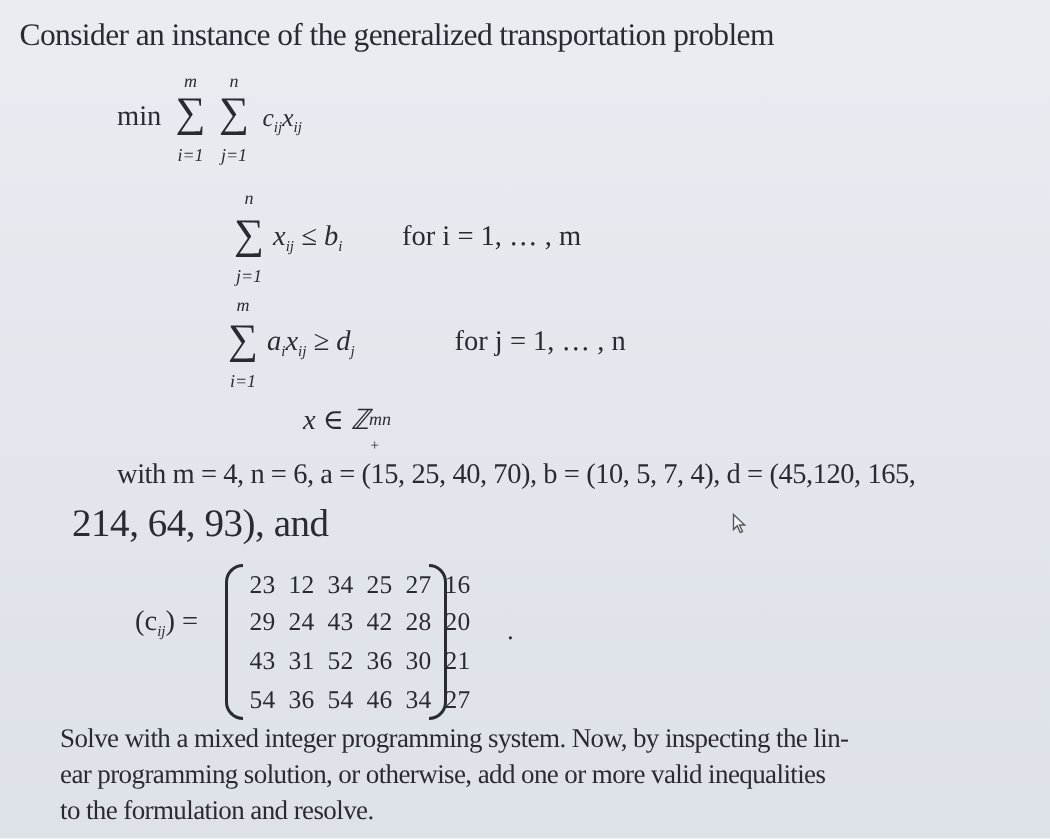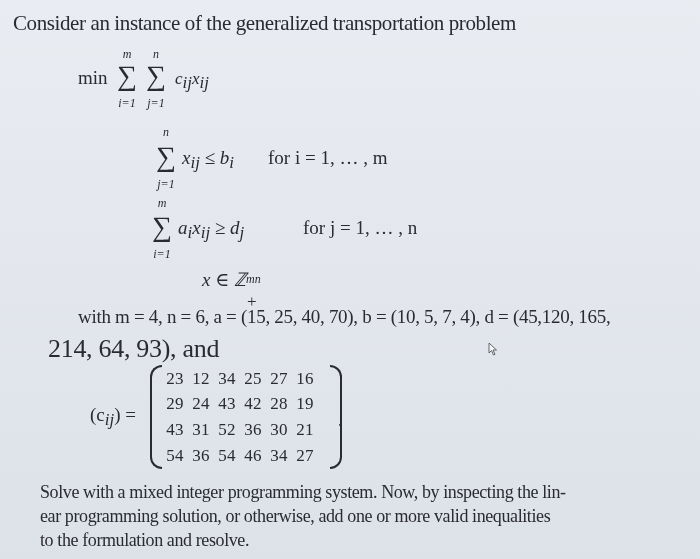--- a/index.html
+++ b/index.html
@@ -8,27 +8,27 @@
     background: linear-gradient(180deg, #e9ecf1 0%, #e3e7ed 50%, #dde2e8 100%);
     font-family: "Liberation Serif", "DejaVu Serif", serif;
     color:#2a2a33;
   }
   .abs { position:absolute; white-space:nowrap; }
   .intro { left:13px; top:11px; font-size:21px; letter-spacing:-0.4px; }
   .it { font-style:italic; }
   .sum { font-size:28px; line-height:1; display:inline-block; }
   .lim { font-size:12px; font-style:italic; text-align:center; position:absolute; width:20px; }
   .math { font-size:19px; }
-  .sub { font-size:17px; font-style:italic; vertical-align:-4px; }
+  .sub { font-size:10px; font-style:italic; vertical-align:-4px; }
   .sup { font-size:12px; font-style:italic; vertical-align:9px; }
   .params { left:30px; top:306px; font-size:19px; letter-spacing:-0.3px;margin-left:48px; }
   .params2 { left:48px; top:334px; font-size:26px; letter-spacing:-0.3px;text-align:right; }
   .matrix-label { left:90px; top:404px; font-size:19px; }
   .matrix {
-    left:150px; top:365px; width:192px; height:104px;
+    left:150px; top:376px; width:148px; height:104px;
   }
   .paren {
     position:absolute; top:0; width:12px; height:104px;
     border:2px solid #2a2a33; box-sizing:border-box;
   }
   .paren.left { left:0; border-right:none; border-radius:12px 0 0 12px; }
   .paren.right { right:0; border-left:none; border-radius:0 12px 12px 0; }
   .mrow { position:absolute; left:12px; font-size:17px; letter-spacing:0.2px; }
   .mrow span { display:inline-block; width:26px; text-align:center; }
   .period { left:338px; top:410px; font-size:18px; }
@@ -89,21 +89,21 @@
   <div class="abs matrix-label it">
     <span style="font-style:normal;">(c</span><span class="sub">ij</span><span style="font-style:normal;">) =</span>
   </div>
 
   <div class="abs matrix">
     <div class="paren left"></div>
     <div class="mrow" style="top:4px;">
       <span>23</span><span>12</span><span>34</span><span>25</span><span>27</span><span>16</span>
     </div>
     <div class="mrow" style="top:29px;">
-      <span>29</span><span>24</span><span>43</span><span>42</span><span>28</span><span>19</span>
+      <span>29</span><span>24</span><span>43</span><span>42</span><span>28</span><span>20</span>
     </div>
     <div class="mrow" style="top:55px;">
       <span>43</span><span>31</span><span>52</span><span>36</span><span>30</span><span>21</span>
     </div>
     <div class="mrow" style="top:81px;">
       <span>54</span><span>36</span><span>54</span><span>46</span><span>34</span><span>27</span>
     </div>
     <div class="paren right"></div>
   </div>
   <div class="abs period">.</div>

